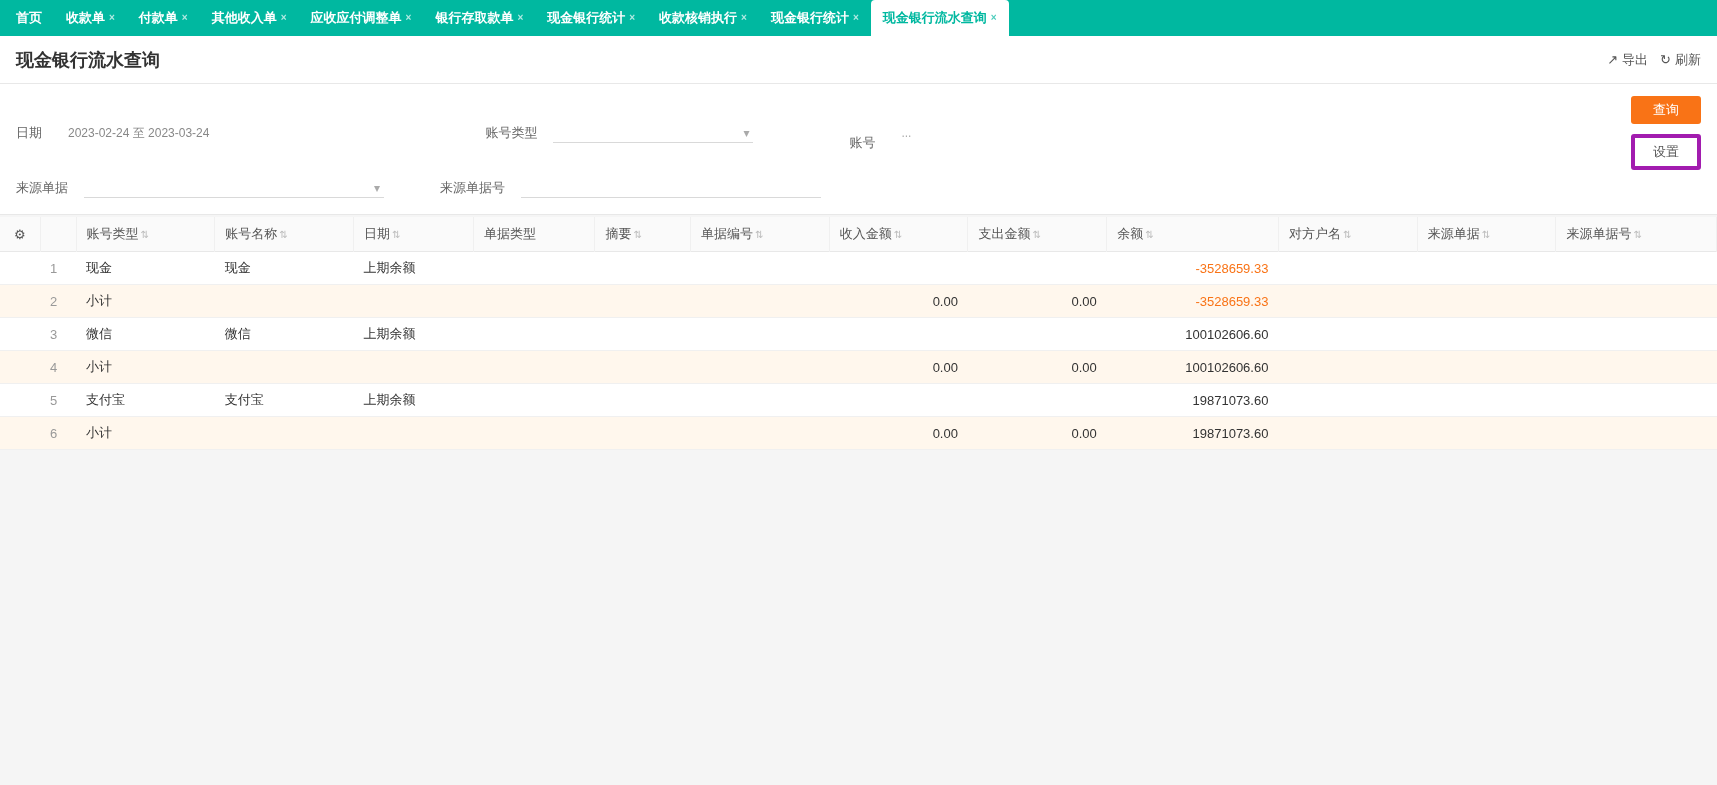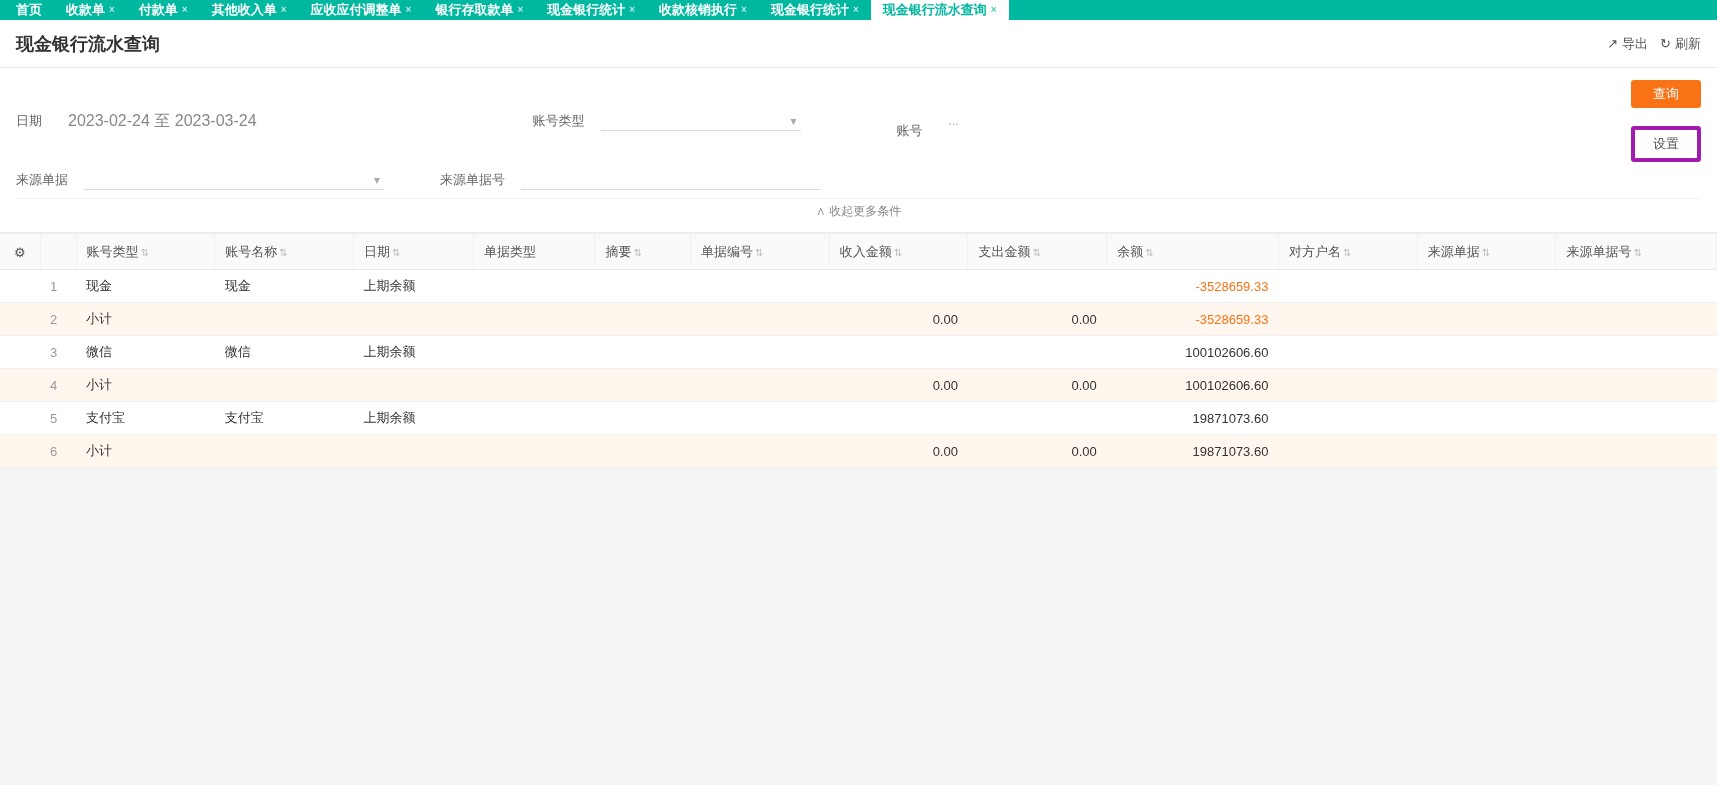--- a/index.html
+++ b/index.html
@@ -3,21 +3,21 @@
   <meta charset="utf-8">
   <style>
     * { box-sizing: border-box; margin: 0; padding: 0; }
     body { font-family: 'Microsoft YaHei', Arial, sans-serif; font-size: 13px; background: #f5f5f5; color: #333; }
 
     
     .top-nav {
       background: #00b8a0;
       display: flex;
       align-items: center;
-      height: 20px;
+      height: 36px;
       padding: 0 4px;
       overflow: hidden;
     }
     .nav-item {
       color: #fff;
       padding: 0 12px;
       height: 36px;
       line-height: 36px;
       cursor: pointer;
       white-space: nowrap;
@@ -68,21 +68,21 @@
     .filter-label { color: #666; white-space: nowrap; font-size: 13px; min-width: 32px; }
     .date-shortcuts { display: flex; gap: 6px; align-items: center; }
     .date-btn {
       padding: 1px 6px; border-radius: 3px; cursor: pointer;
       font-size: 12px; color: #555; background: none; border: 1px solid transparent;
     }
     .date-btn.active {
       background: #f97316; color: #fff; border-radius: 10px;
       border: 1px solid #f97316;
     }
-    .date-range { font-size: 16px; color: #888; margin-left: 4px; }
+    .date-range { font-size: 12px; color: #888; margin-left: 4px; }
     .filter-select {
       border: none; border-bottom: 1px solid #d9d9d9;
       padding: 2px 24px 2px 4px;
       font-size: 13px; color: #333; background: transparent;
       outline: none; cursor: pointer; min-width: 200px;
       appearance: none; -webkit-appearance: none;
       position: relative;
     }
     .select-wrapper {
       position: relative; display: inline-flex; align-items: center;
@@ -101,21 +101,21 @@
       padding: 0 4px;
     }
     .query-btn {
       background: #f97316; color: #fff; border: none;
       padding: 5px 18px; border-radius: 3px; cursor: pointer; font-size: 13px;
     }
     .settings-btn {
       background: #fff; color: #555; border: 4px solid #a21caf;
       padding: 5px 18px; border-radius: 3px; cursor: pointer; font-size: 13px;
     }
-    .action-buttons { display: flex; flex-direction: column; gap: 18px; }
+    .action-buttons { display: flex; flex-direction: column; gap: 10px; }
 
     
     .collapse-bar {
       text-align: center; padding: 4px 0; cursor: pointer;
       color: #888; font-size: 12px; border-top: 1px solid #f0f0f0;
     }
 
     
     .table-area { background: #fff; margin-top: 2px; }
     table { width: 100%; border-collapse: collapse; font-size: 13px; }
@@ -224,24 +224,20 @@
     <div class="select-wrapper">
       <select class="filter-select" style="min-width:300px;">
         <option value=""></option>
       </select>
     </div>
 
     <span class="filter-label" style="margin-left:40px;">来源单据号</span>
     <input class="filter-input" style="min-width: 300px;">
   </div>
 
-  <div class="collapse-bar">
-    <span>∧ </span>
-    <span>收起更多条件</span>
-  </div>
 </div>
 
 <div class="table-area">
   <table>
     <thead>
       <tr>
         <th class="gear-col">
           <span>⚙</span>
         </th>
         <th style="width:36px"></th>

